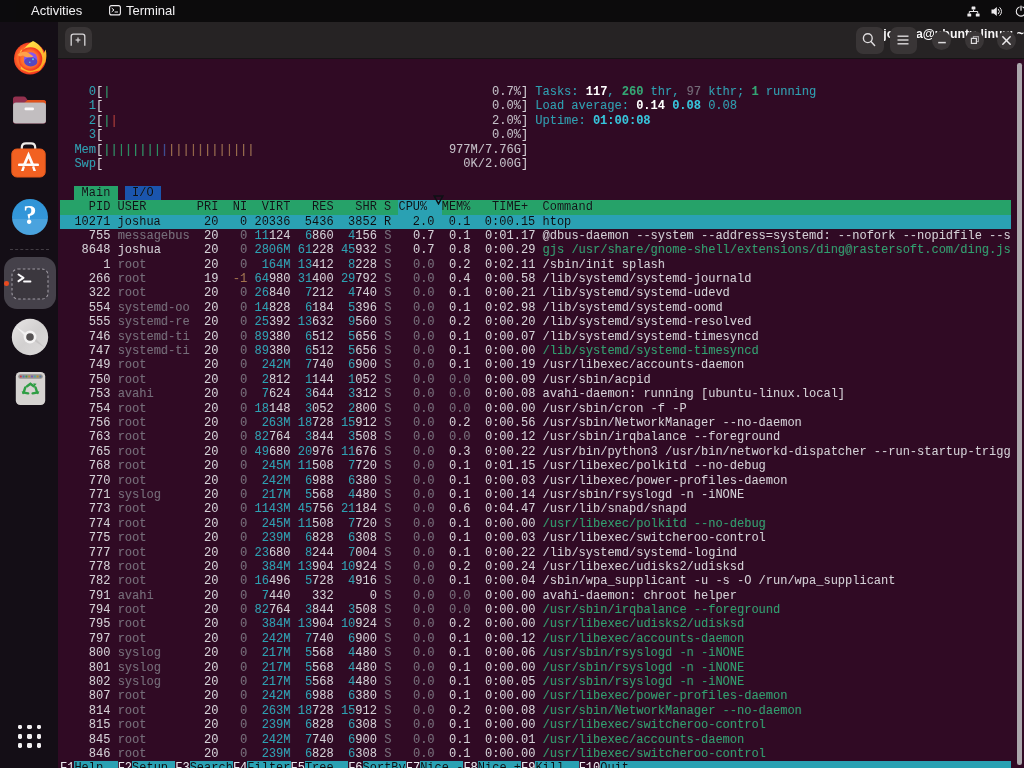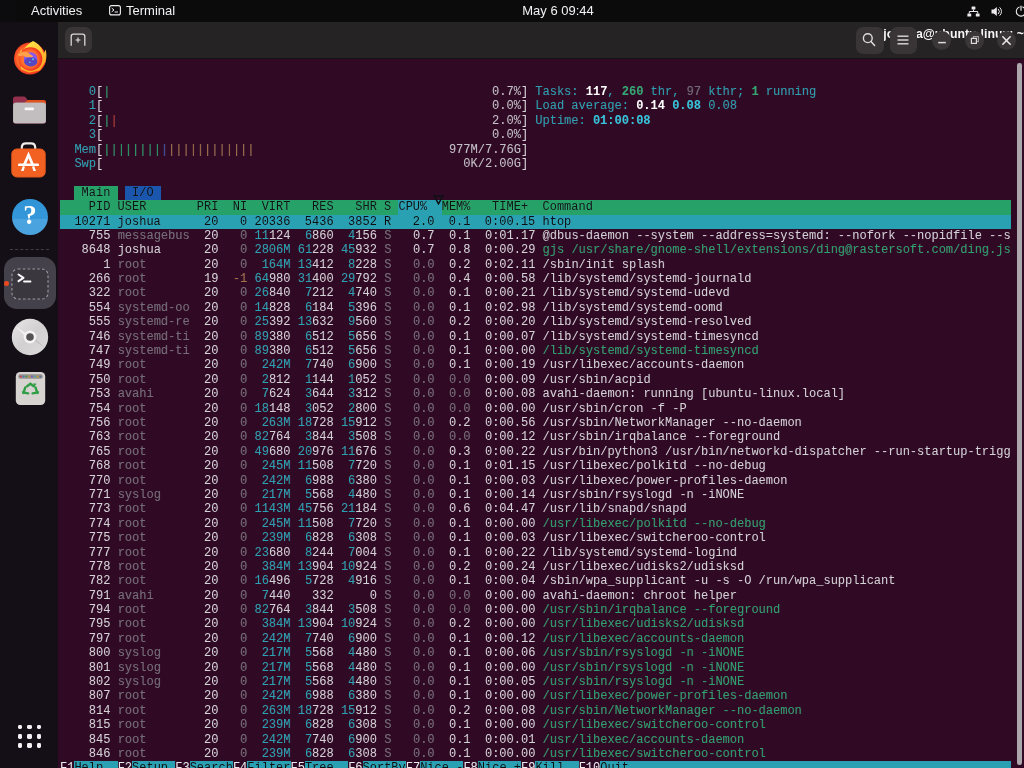--- a/index.html
+++ b/index.html
@@ -25,21 +25,20 @@
 <div class="abs" id="win"></div>
 <div class="abs" id="hbar"></div>
 <div class="abs" id="topbar">
   <div class="abs" style="left:15px;top:0;height:22px;line-height:22px;color:#f2f1f3;font-size:13px">Activities</div>
   <svg class="abs" style="left:93px;top:5px" width="12" height="11" viewBox="0 0 12 11">
       <rect x="0.6" y="0.6" width="10.8" height="9.3" rx="2" fill="none" stroke="#f0eef1" stroke-width="1.1"></rect>
       <path d="M3 3.4 L5 5 L3 6.6" fill="none" stroke="#f0eef1" stroke-width="1" stroke-linecap="round" stroke-linejoin="round"></path>
       <line x1="6" y1="7" x2="8.6" y2="7" stroke="#f0eef1" stroke-width="1" stroke-linecap="round"></line>
     </svg>
   <div class="abs" style="left:110px;top:0;height:22px;line-height:22px;color:#f2f1f3;font-size:13px">Terminal</div>
-  <div class="abs" style="left:442px;top:0;width:200px;text-align:center;height:22px;line-height:22px;color:#f2f1f3;font-size:13px">May 6  09:44</div>
   <svg class="abs" style="left:951px;top:5.5px" width="13" height="11" viewBox="0 0 13 11">
       <rect x="4.6" y="0.4" width="3.8" height="3.2" rx="0.5" fill="#eceaec"></rect>
       <rect x="0.4" y="7.4" width="3.8" height="3.2" rx="0.5" fill="#eceaec"></rect>
       <rect x="8.8" y="7.4" width="3.8" height="3.2" rx="0.5" fill="#eceaec"></rect>
       <path d="M6.5 3.6 V5.5 M2.3 7.4 V5.5 H10.7 V7.4" fill="none" stroke="#eceaec" stroke-width="1"></path>
     </svg>
     <svg class="abs" style="left:974.5px;top:5.5px" width="13" height="11" viewBox="0 0 13 11">
       <path d="M0.5 3.6 H2.8 L5.8 1 V10 L2.8 7.4 H0.5 Z" fill="#eceaec"></path>
       <path d="M7.4 3.2 A3.2 3.2 0 0 1 7.4 7.8 M8.9 1.6 A5.2 5.2 0 0 1 8.9 9.4" fill="none" stroke="#eceaec" stroke-width="1" stroke-linecap="round"></path>
     </svg>

